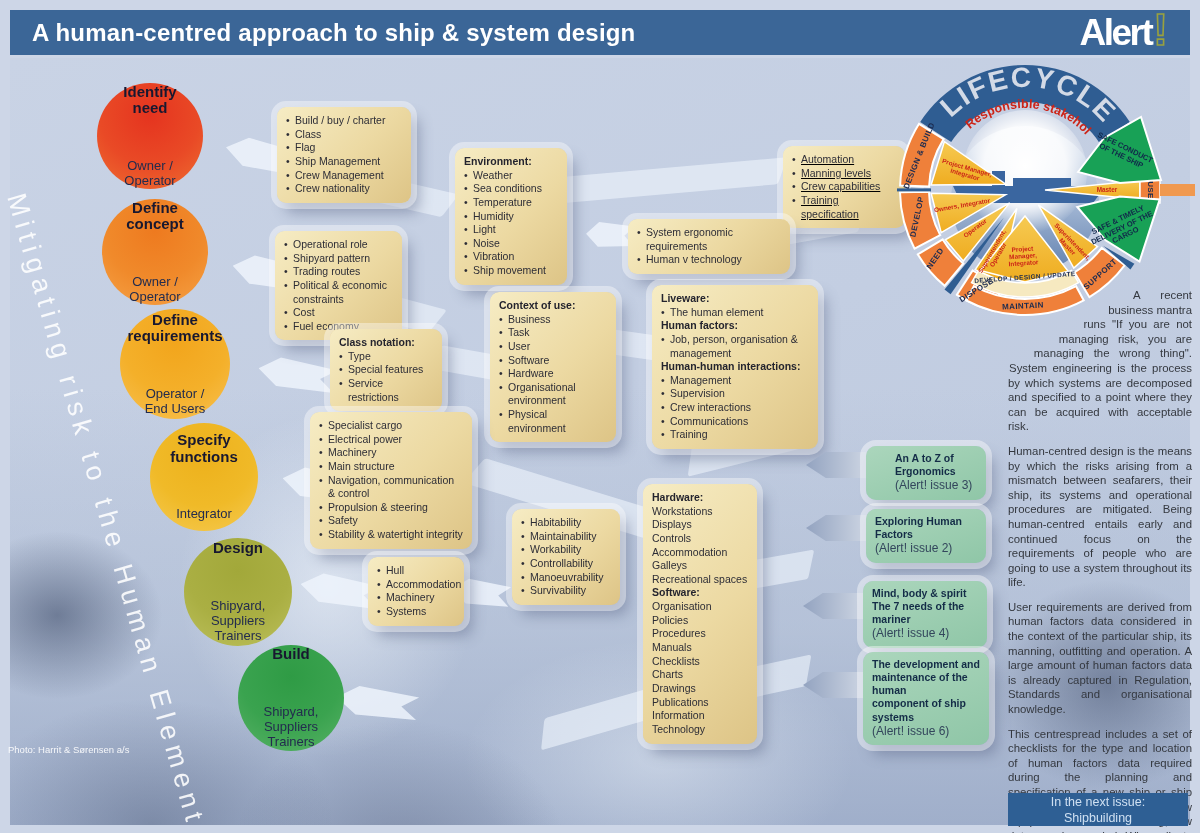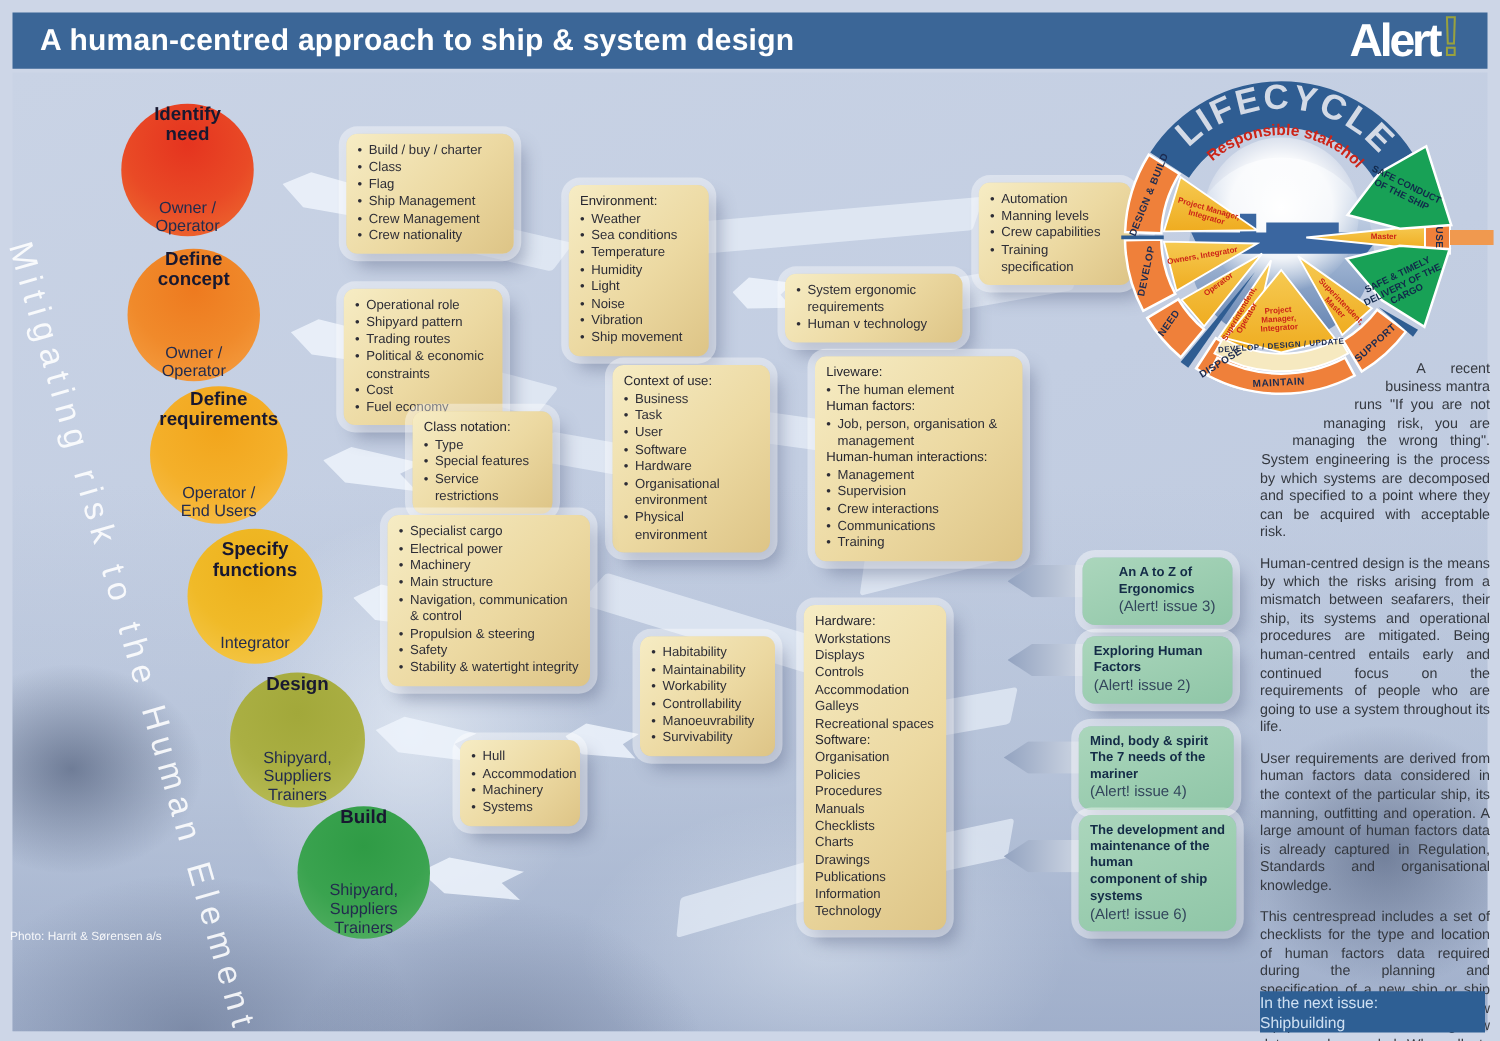--- a/index.html
+++ b/index.html
@@ -31,21 +31,21 @@
     justify-content:center;text-align:center;box-sizing:border-box;padding:8px;gap:40px;}
   .stage .t{font-weight:bold;font-size:15px;color:#181830;line-height:1.1;}
   .stage .s{font-size:13px;color:#232c4e;line-height:1.15;white-space:pre-line;margin-top:2px;}
   
   .bx{position:absolute;background:linear-gradient(135deg,#f6ecc4 0%,#ecd9a2 55%,#ddc486 100%);
     border-radius:9px;padding:7px 9px;box-sizing:border-box;
     box-shadow:0 0 0 6px rgba(255,255,255,.40), 8px 10px 14px rgba(85,96,128,.45);}
   .bx ul{margin:0;padding:0;list-style:none;}
   .bx li{font-size:10.5px;color:#2d2d36;line-height:1.3;padding-left:9px;position:relative;}
   .bx li:before{content:"•";position:absolute;left:0;top:0;}
-  .bx .bh{font-size:10.5px;font-weight:normal;color:#24242e;line-height:1.3;}
+  .bx .bh{font-size:10.5px;font-weight:bold;color:#24242e;line-height:1.3;}
   .bx ul.plain li{padding-left:0;}
   .bx ul.plain li:before{content:none;}
   
   .gbx{position:absolute;background:linear-gradient(160deg,#abd6bc 0%,#8fc6a7 100%);
     border-radius:10px;padding:6px 9px;box-sizing:border-box;
     box-shadow:0 0 0 6px rgba(255,255,255,.42), 8px 10px 14px rgba(85,96,128,.45);cursor:pointer;}
   .gbx .gt{font-size:10.5px;font-weight:bold;color:#142c47;line-height:1.25;white-space:pre-line;}
   .gbx .gi{font-size:12px;color:#33465c;line-height:1.3;}
   .garr{position:absolute;height:26px;background:linear-gradient(90deg,#93a3c0 0%,#c8d1e0 90%);
     clip-path:polygon(0 50%,32% 0,100% 0,100% 100%,32% 100%);}
@@ -59,21 +59,21 @@
     color:#1c2b50;line-height:1.12;pointer-events:none;}
   .ring{font-size:8px;letter-spacing:.4px;}
   .stak{color:#cc2418;font-size:6.4px;font-weight:bold;}
   .outc{font-size:7.6px;color:#11284a;}
   
   #article{position:absolute;left:1008px;top:288px;width:184px;color:#34383f;font-size:11.4px;
     line-height:1.28;text-align:justify;}
   #article p{margin:0 0 10px 0;}
   #wheelspacer{float:left;width:125px;height:80px;shape-outside:polygon(0 0,100% 0,0 92%);}
   #nextissue{position:absolute;left:1008px;top:793px;width:180px;height:33px;background:#2e5f94;
-    color:#cfe0f2;font-size:12.5px;line-height:1.25;padding-top:2px;box-sizing:border-box;}
+    color:#cfe0f2;text-align:center;font-size:12.5px;line-height:1.25;padding-top:2px;box-sizing:border-box;}
   #credit{position:absolute;left:8px;top:744px;color:rgba(255,255,255,.9);font-size:9.5px;}
 </style>
 </head>
 <body>
 
 <div id="poster">
   <div id="canvas">
     <div class="photo"></div>
   </div>
 
@@ -156,41 +156,41 @@
       <li>Sea conditions</li>
       <li>Temperature</li>
       <li>Humidity</li>
       <li>Light</li>
       <li>Noise</li>
       <li>Vibration</li>
       <li>Ship movement</li>
     </ul>
   </div>
 
-  <div class="bx" style="left:783px;top:146px;width:122px;">
+  <div class="bx" style="left:783px;top:146px;width:122px;text-decoration:underline;">
     <ul>
       <li>Automation</li>
       <li>Manning levels</li>
       <li>Crew capabilities</li>
       <li>Training specification</li>
     </ul>
   </div>
 
   <div class="bx" style="left:275px;top:231px;width:127px;">
     <ul>
       <li>Operational role</li>
       <li>Shipyard pattern</li>
       <li>Trading routes</li>
       <li>Political &amp; economic constraints</li>
       <li>Cost</li>
       <li>Fuel economy</li>
     </ul>
   </div>
 
-  <div class="bx" style="left:628px;top:219px;width:142px;">
+  <div class="bx" style="left:628px;top:219px;width:162px;">
     <ul>
       <li>System ergonomic requirements</li>
       <li>Human v technology</li>
     </ul>
   </div>
 
   <div class="bx" style="left:330px;top:329px;width:112px;">
     <div class="bh">Class notation:</div>
     <ul>
       <li>Type</li>
@@ -248,21 +248,21 @@
     <ul>
       <li>Habitability</li>
       <li>Maintainability</li>
       <li>Workability</li>
       <li>Controllability</li>
       <li>Manoeuvrability</li>
       <li>Survivability</li>
     </ul>
   </div>
 
-  <div class="bx" style="left:368px;top:557px;width:96px;margin-top:35px;">
+  <div class="bx" style="left:368px;top:557px;width:96px;">
     <ul>
       <li>Hull</li>
       <li>Accommodation</li>
       <li>Machinery</li>
       <li>Systems</li>
     </ul>
   </div>
 
   <div class="bx" style="left:643px;top:484px;width:114px;">
     <div class="bh">Hardware:</div>

